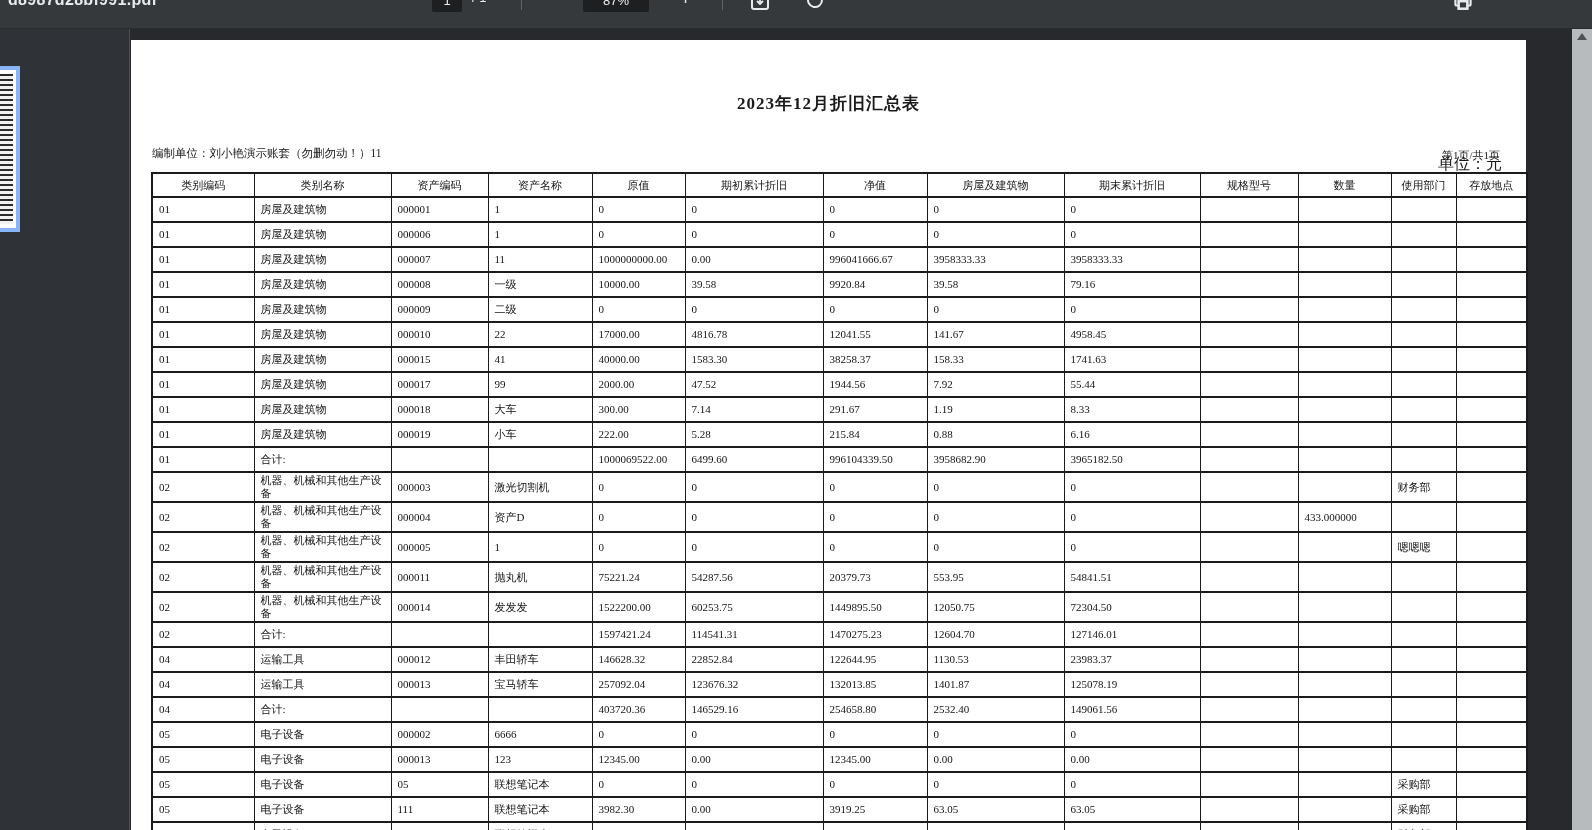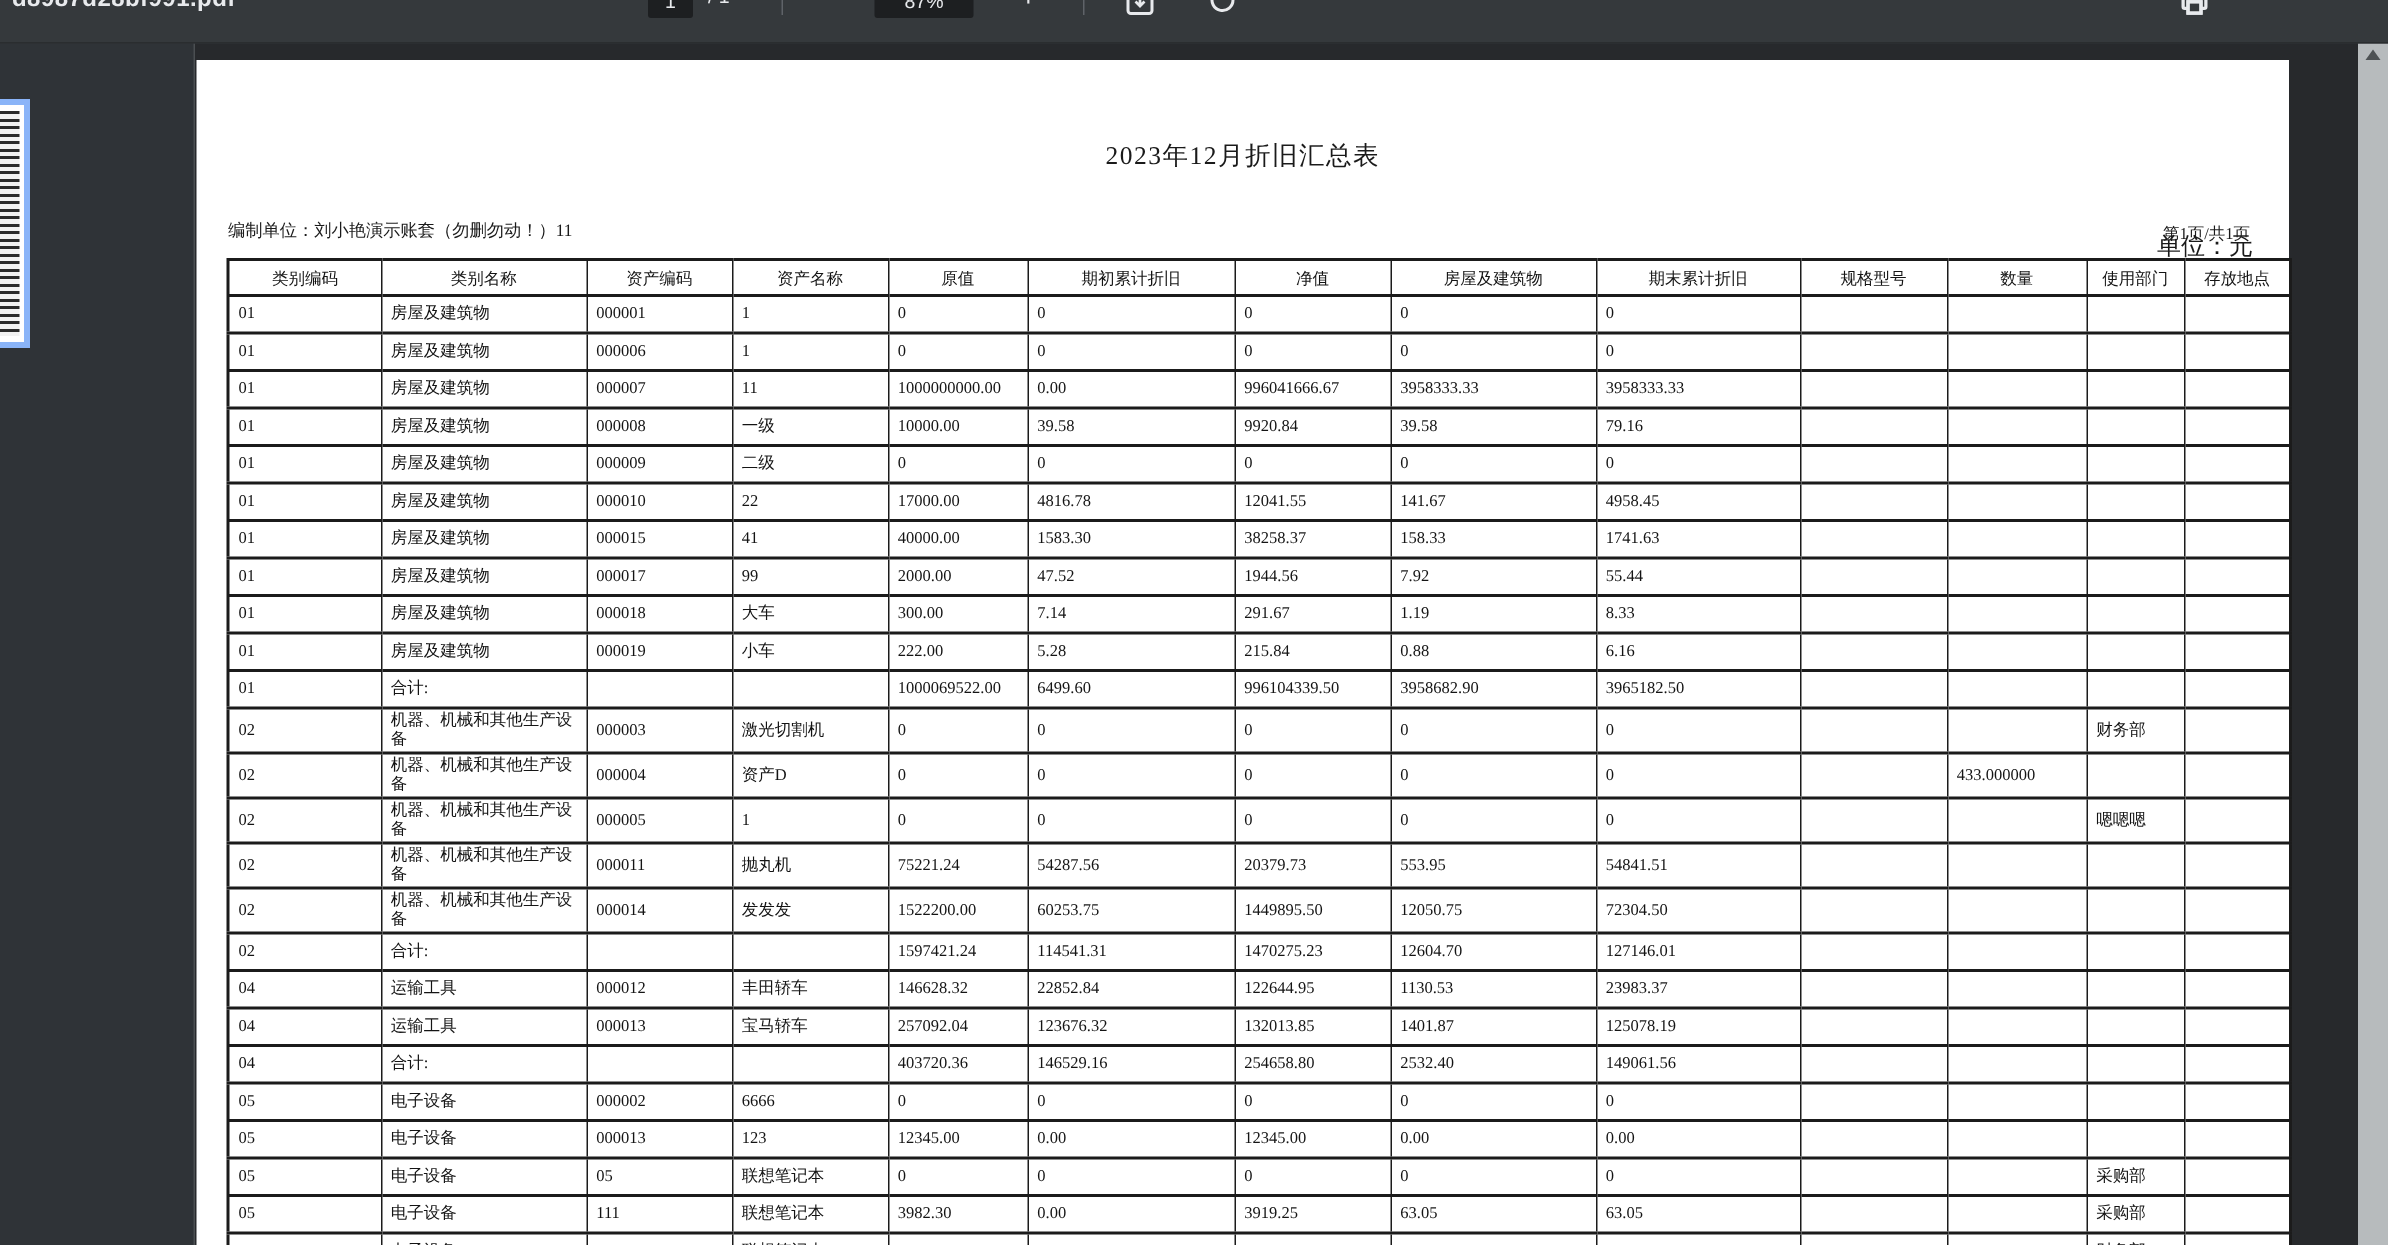--- a/index.html
+++ b/index.html
@@ -51,21 +51,21 @@
   }
   
   .viewer{position:absolute;left:130px;top:28px;width:1442px;height:802px;background:#27292c;}
   .page{
     position:absolute;left:1px;top:12px;width:1395px;height:980px;
     background:#ffffff;color:#1a1a1a;
     font-family:"Liberation Serif","DejaVu Serif",serif;
   }
   .doc-title{
     position:absolute;top:52px;left:0;width:100%;text-align:center;
-    font-size:17px;font-weight:400;letter-spacing:1px;
+    font-size:17px;font-weight:700;letter-spacing:1px;
   }
   .page-info{position:absolute;top:108px;right:26px;font-size:11px;}
   .prepared-by{position:absolute;top:106px;left:21px;font-size:11.5px;}
   .unit-label{position:absolute;top:114px;right:24px;font-size:16px;}
   
   table.dep{
     position:absolute;left:20px;top:132px;width:1375px;
     border-collapse:collapse;table-layout:fixed;
     font-size:11px;color:#141414;
     border:2px solid #1b1b1b;

